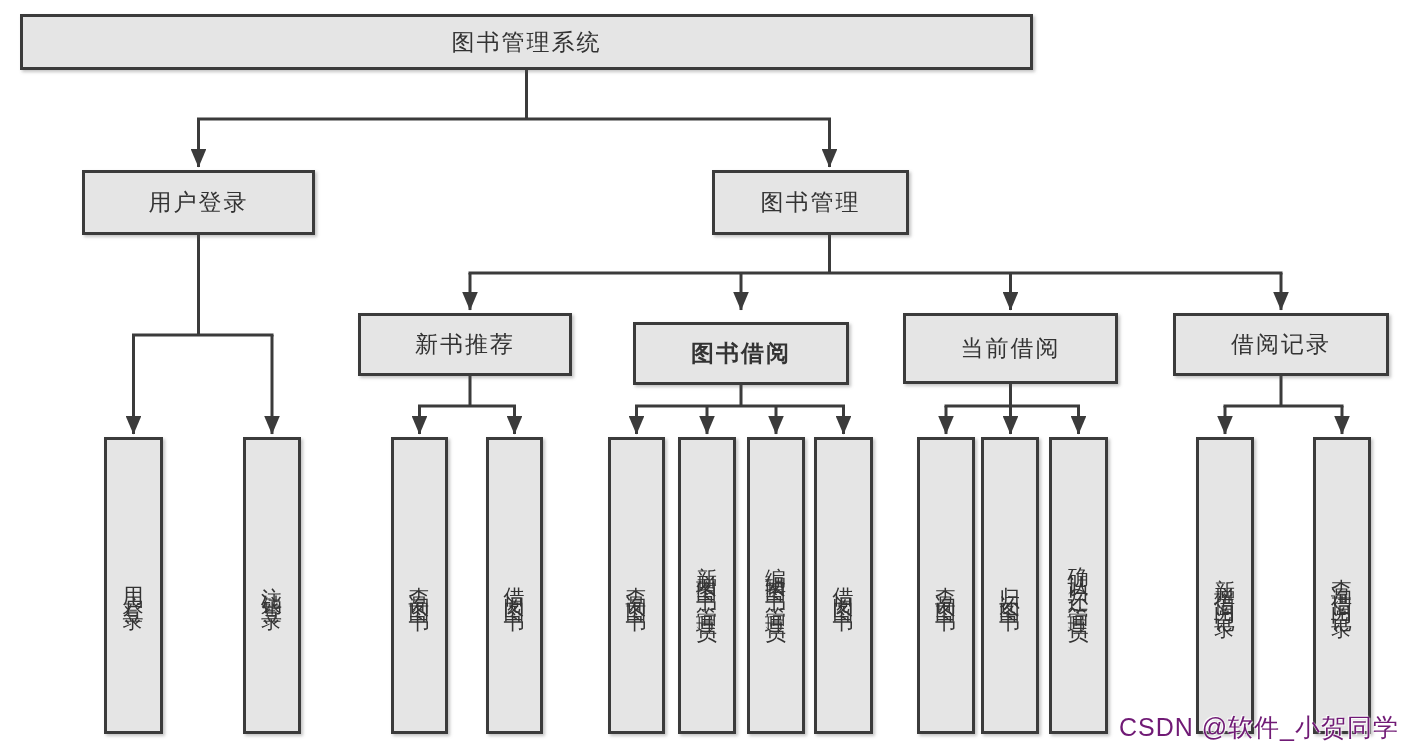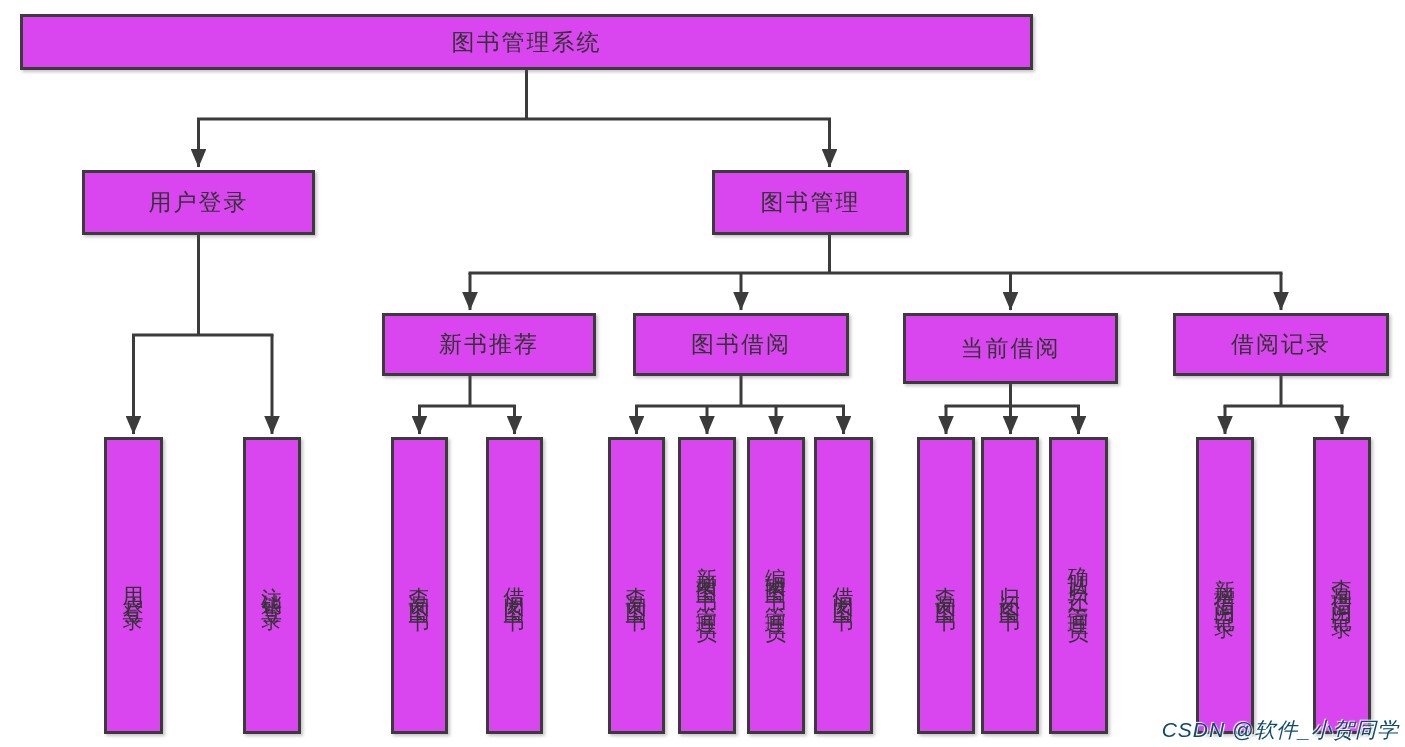--- a/index.html
+++ b/index.html
@@ -2,35 +2,34 @@
 <html><head>
 <meta charset="utf-8">
 <style>
   html,body{margin:0;padding:0;background:#fff;}
   .canvas{
     position:relative;width:1405px;height:747px;background:#ffffff;overflow:hidden;
     font-family:"Liberation Sans","DejaVu Sans",sans-serif;color:#333333;
   }
   .wires{position:absolute;left:0;top:0;width:1405px;height:747px;}
   .node{
-    position:absolute;box-sizing:border-box;border:3px solid #3b3b3b;background:#d946ef;
+    position:absolute;box-sizing:border-box;border:3px solid #3b3b3b;background:#e5e5e5;
     display:flex;align-items:center;justify-content:center;
     box-shadow:2px 2px 3px rgba(90,90,90,0.35);
   }
   .h-node{font-size:23px;letter-spacing:2px;white-space:nowrap;}
   .v-node .vtext{
     writing-mode:vertical-lr;text-orientation:mixed;
     font-size:21px;letter-spacing:8px;line-height:1;white-space:nowrap;
   }
   .watermark{
     position:absolute;right:6px;bottom:3px;z-index:5;
-    font-size:21px;letter-spacing:1px;color:#0c4a6e;
+    font-size:25px;letter-spacing:1px;color:#701a75;
     text-shadow:1px 1px 1px #ffffff,-1px -1px 1px #ffffff;
     white-space:nowrap;
-    font-style:italic;
   }
 </style>
 </head>
 <body>
 
 <div class="canvas">
 
   <svg class="wires" width="1405" height="747" viewBox="0 0 1405 747">
     <defs>
       <marker id="arrow" markerUnits="strokeWidth" markerWidth="6.4" markerHeight="5.2" refX="6" refY="2.6" orient="auto">
@@ -72,22 +71,22 @@
       <line x1="1225" y1="406" x2="1225" y2="434" marker-end="url(#arrow)"></line>
       <line x1="1342" y1="406" x2="1342" y2="434" marker-end="url(#arrow)"></line>
     </g>
   </svg>
 
   <div class="node h-node" style="left:20px;top:14px;width:1013px;height:56px;">图书管理系统</div>
 
   <div class="node h-node" style="left:82px;top:170px;width:233px;height:65px;">用户登录</div>
   <div class="node h-node" style="left:712px;top:170px;width:197px;height:65px;">图书管理</div>
 
-  <div class="node h-node" style="left:382px;top:313px;width:214px;height:63px;">新书推荐</div>
-  <div class="node h-node" style="left:633px;top:313px;width:216px;height:63px;">图书借阅</div>
+  <div class="node h-node" style="left:358px;top:313px;width:214px;height:63px;">新书推荐</div>
+  <div class="node h-node" style="left:633px;top:322px;width:216px;height:63px;font-weight:bold;">图书借阅</div>
   <div class="node h-node" style="left:903px;top:313px;width:215px;height:71px;">当前借阅</div>
   <div class="node h-node" style="left:1173px;top:313px;width:216px;height:63px;">借阅记录</div>
 
   <div class="node v-node" style="left:104px;top:437px;width:59px;height:297px;">
     <span class="vtext">用户登录</span>
   </div>
   <div class="node v-node" style="left:243px;top:437px;width:58px;height:297px;">
     <span class="vtext">注销登录</span>
   </div>
 

